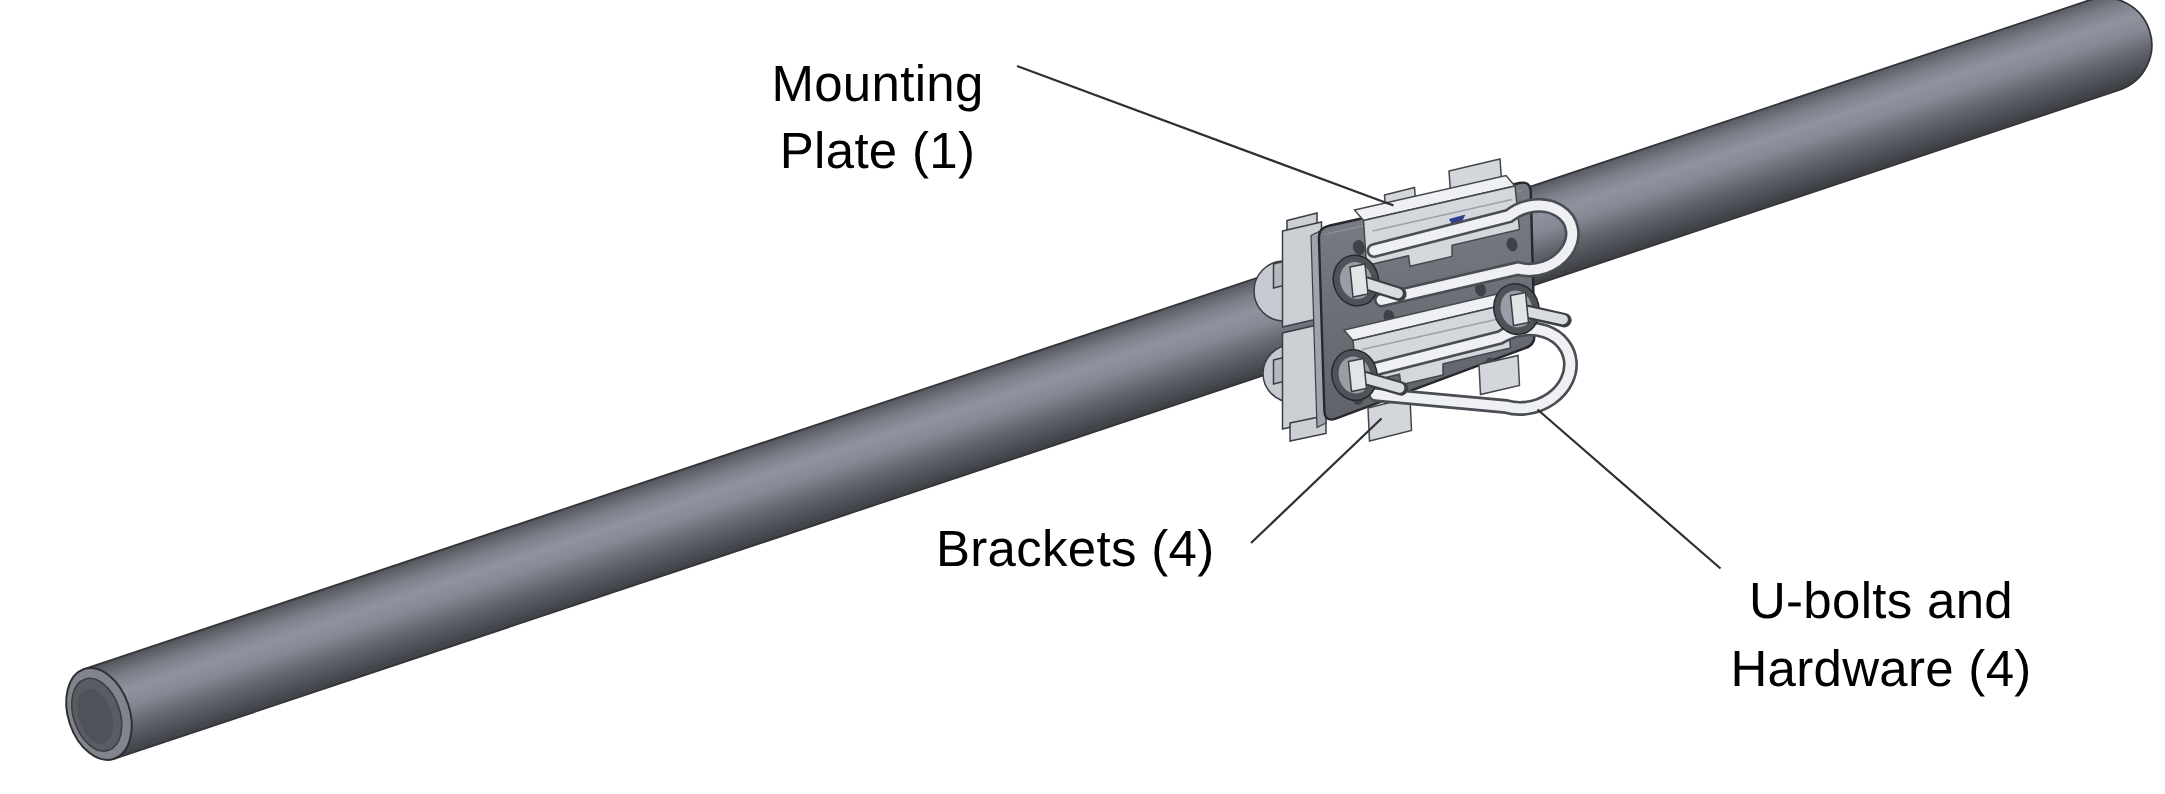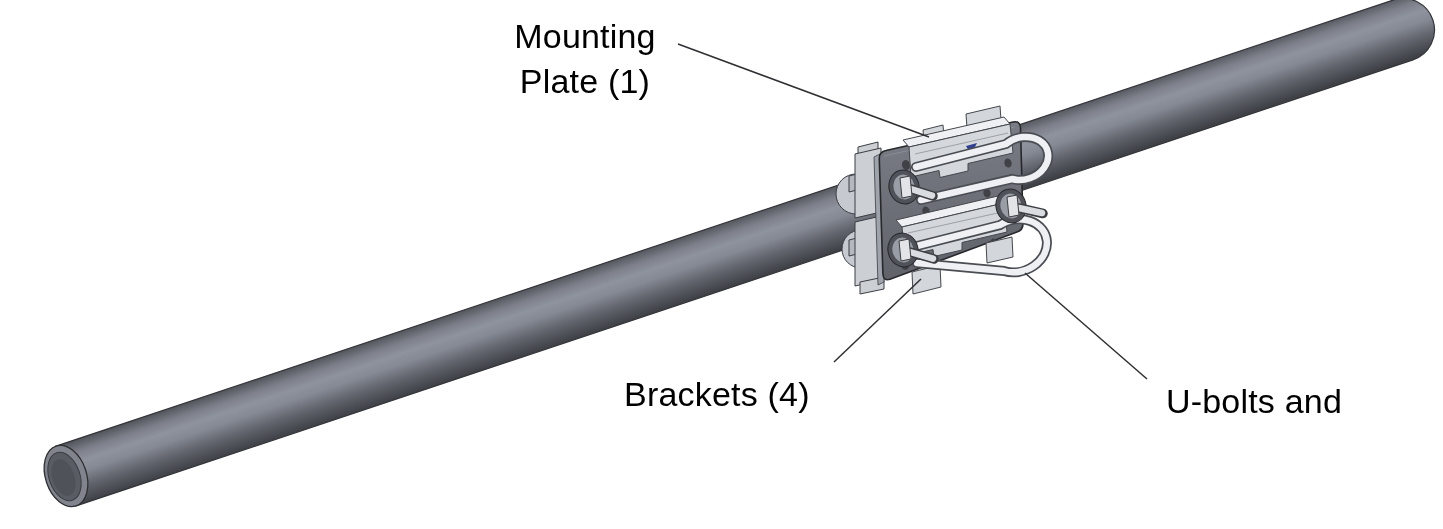--- a/index.html
+++ b/index.html
@@ -145,25 +145,26 @@
       <polygon points="1007,197 1017,195 1019,215 1009,217" fill="#e2e4e8" stroke="#3c3e43" stroke-width="1"></polygon>
     </g>
 
     <g stroke="#2e3033" stroke-width="1.5">
       <line x1="678" y1="44" x2="929" y2="137"></line>
       <line x1="834" y1="362" x2="921" y2="279"></line>
       <line x1="1147" y1="379" x2="1025" y2="273"></line>
     </g>
   </svg>
 
-  <div class="callout centered" style="left:480px; top:14px; width:210px;">
+  <div class="callout centered" style="left:480px; top:34px; width:210px;">
     <div>Mounting</div>
     <div>Plate (1)</div>
   </div>
 
 
-  <div class="callout" style="left:624px; top:344px;margin-top:28px;">Brackets (4)</div>
+  <div class="callout" style="left:624px; top:344px;">Brackets (4)</div>
 
   <div class="callout centered" style="left:1130px; top:379px; width:248px;">
     <div>U-bolts and</div>
+    <div>Hardware (4)</div>
   </div>
 
 </div>
 
 </body></html>

